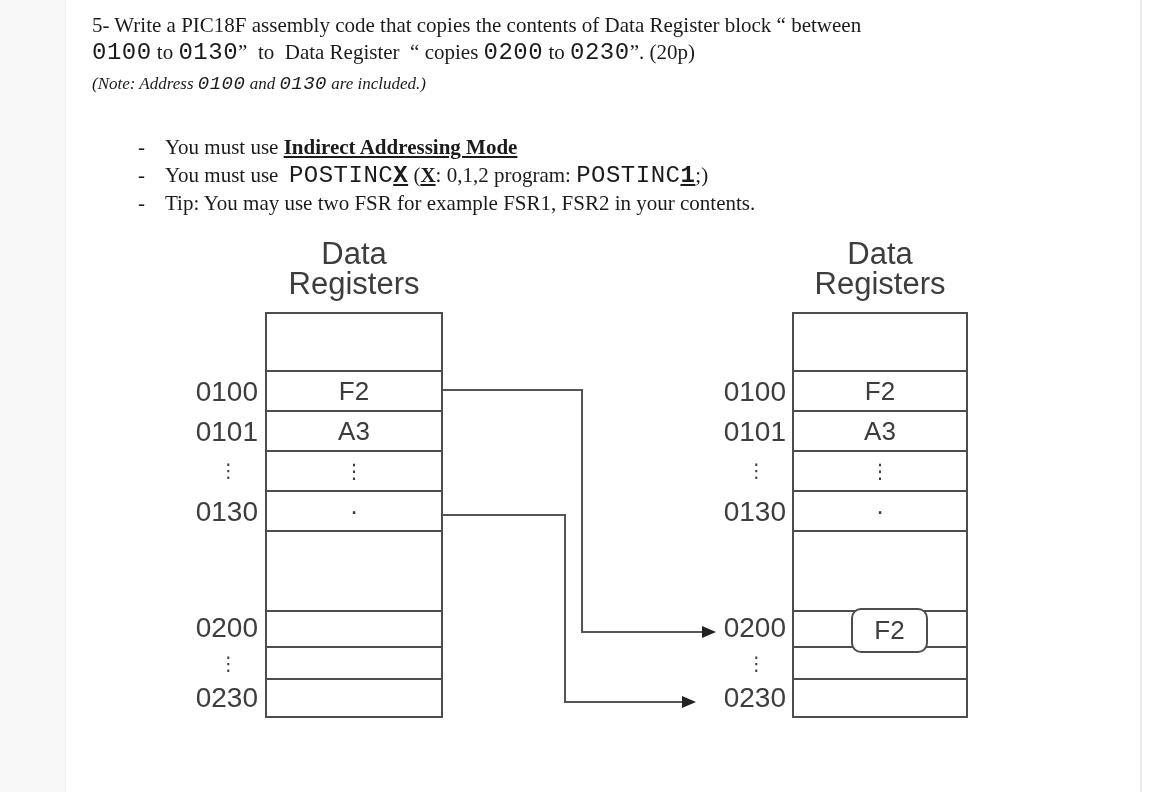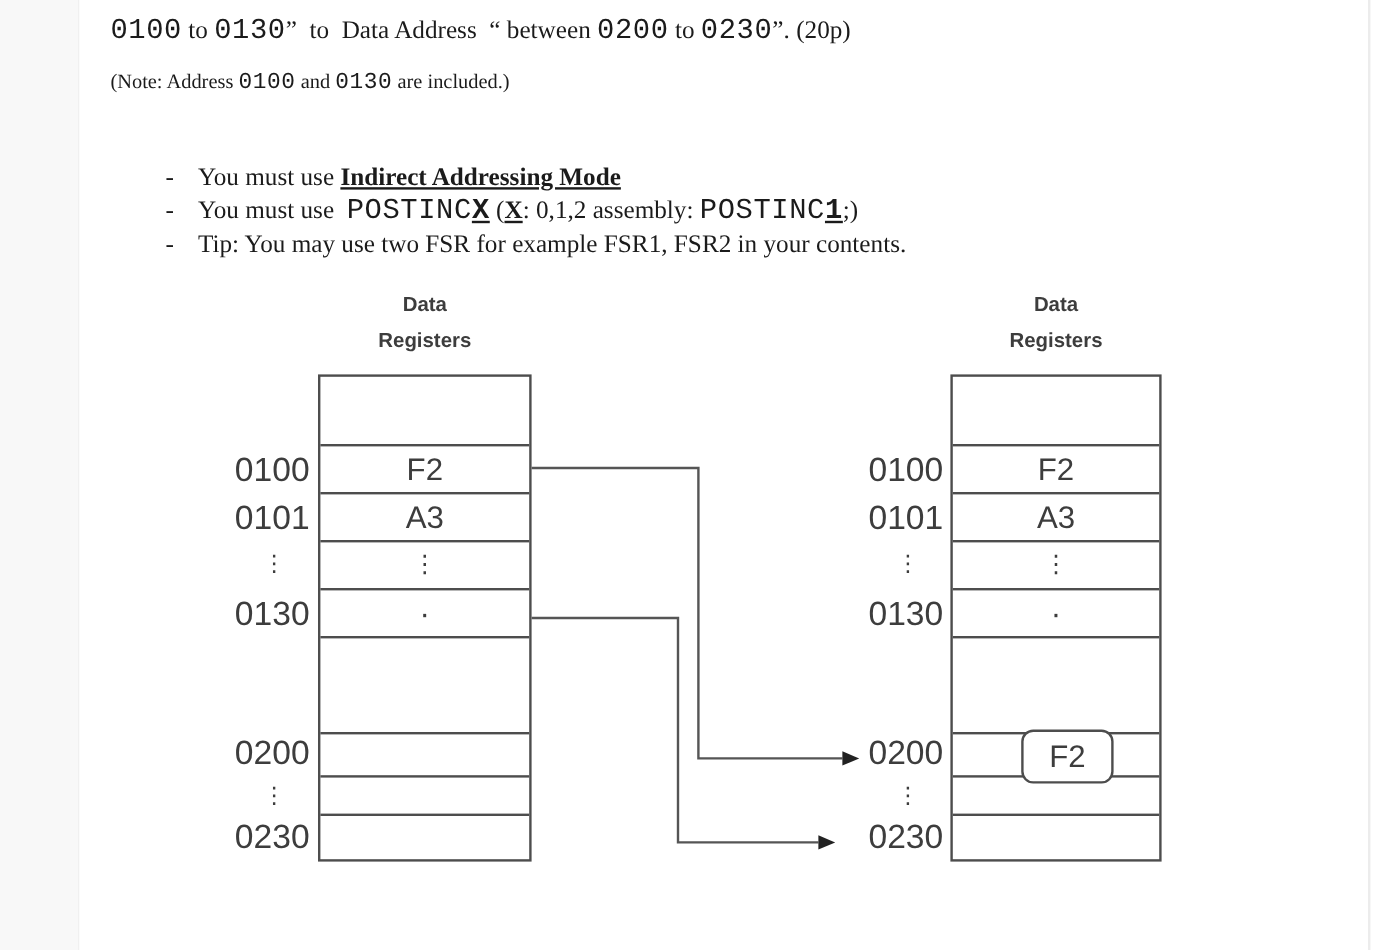--- a/index.html
+++ b/index.html
@@ -13,21 +13,21 @@
     background:#f8f8f8; border-right:1px solid #f0f0f0;
   }
   .right-edge-line {
     position:absolute; left:1140px; top:0; width:2px; height:792px;
     background:#ececec;
   }
 
   
   .question { position:absolute; left:92px; top:12px; width:1000px; }
   .q-line { font-size:21px; line-height:27px; white-space:pre-wrap; }
-  .q-note { font-size:17px; line-height:24px; margin-top:17px; white-space:pre-wrap; }
+  .q-note { font-size:17px; line-height:24px; margin-top:6px; white-space:pre-wrap;font-style:italic; }
   .mono { font-family:"Liberation Mono","DejaVu Sans Mono",monospace; font-size:24px; line-height:1; letter-spacing:0.5px; }
   .mono-sm { font-family:"Liberation Mono","DejaVu Sans Mono",monospace; font-size:19px; line-height:1; letter-spacing:0.5px; }
   .b { font-weight:bold;text-decoration:underline; }
 
   
   .bullets { position:absolute; left:138px; top:133px; width:900px; }
   .bullet { font-size:21px; line-height:28px; white-space:pre-wrap; }
   .bullet .dash { display:inline-block; width:27px; }
 
   
@@ -44,21 +44,21 @@
     font-size:26px;
   }
   .mem-row:last-child { border-bottom:none; }
   .h58{height:58px;} .h40{height:40px;} .h80{height:80px;}
   .h36{height:36px;} .h32{height:32px;} .h34{height:34px;}
   .cell-vdots { font-size:20px; line-height:1; }
   .cell-dot { font-size:26px; line-height:1; }
 
   .tbl-title {
     position:absolute; top:239px; width:160px; text-align:center;
-    font-size:17px; line-height:30px; font-weight:700;
+    font-size:31px; line-height:30px; font-weight:400;
   }
   .tbl-title.src-t { left:274px; }
   .tbl-title.dst-t { left:800px; }
 
   .addr-label {
     position:absolute; width:108px; text-align:right;
     font-size:28px; line-height:40px; z-index:1;
   }
   .addr-label.src-l { left:150px; }
   .addr-label.dst-l { left:678px; }
@@ -74,27 +74,28 @@
 </style>
 </head>
 <body>
 
 <div class="screen">
 
   <div class="side-strip"></div>
   <div class="right-edge-line"></div>
 
   <div class="question">
-    <div class="q-line"><span class="mono">0100</span><span> to </span><span class="mono">0130</span><span>”  to  Data Address  “ between </span><span class="mono">0200</span><span> to </span><span class="mono">0230</span><span>”. (20p)</span></div>
+    <div class="q-line">5- Write a PIC18F assembly code that copies the contents of Data Register block “ between</div>
+    <div class="q-line"><span class="mono">0100</span><span> to </span><span class="mono">0130</span><span>”  to  Data Register  “ copies </span><span class="mono">0200</span><span> to </span><span class="mono">0230</span><span>”. (20p)</span></div>
     <div class="q-note"><span>(Note: Address </span><span class="mono-sm">0100</span><span> and </span><span class="mono-sm">0130</span><span> are included.)</span></div>
   </div>
 
   <div class="bullets">
     <div class="bullet"><span class="dash">-</span><span>You must use </span><span class="b">Indirect Addressing Mode</span></div>
-    <div class="bullet"><span class="dash">-</span><span>You must use  </span><span class="mono">POSTINC</span><span class="mono b">X</span><span> (</span><span class="b">X</span><span>: 0,1,2 assembly: </span><span class="mono">POSTINC</span><span class="mono b">1</span><span>;)</span></div>
+    <div class="bullet"><span class="dash">-</span><span>You must use  </span><span class="mono">POSTINC</span><span class="mono b">X</span><span> (</span><span class="b">X</span><span>: 0,1,2 program: </span><span class="mono">POSTINC</span><span class="mono b">1</span><span>;)</span></div>
     <div class="bullet"><span class="dash">-</span><span>Tip: You may use two FSR for example FSR1, FSR2 in your contents.</span></div>
   </div>
 
   <div class="tbl-title src-t diagram-font">
     <div>Data</div>
     <div>Registers</div>
   </div>
   <div class="addr-label src-l diagram-font" style="top:372px;">0100</div>
   <div class="addr-label src-l diagram-font" style="top:412px;">0101</div>
   <div class="addr-label src-l diagram-font lbl-vdots" style="top:455px;">⋮</div>

